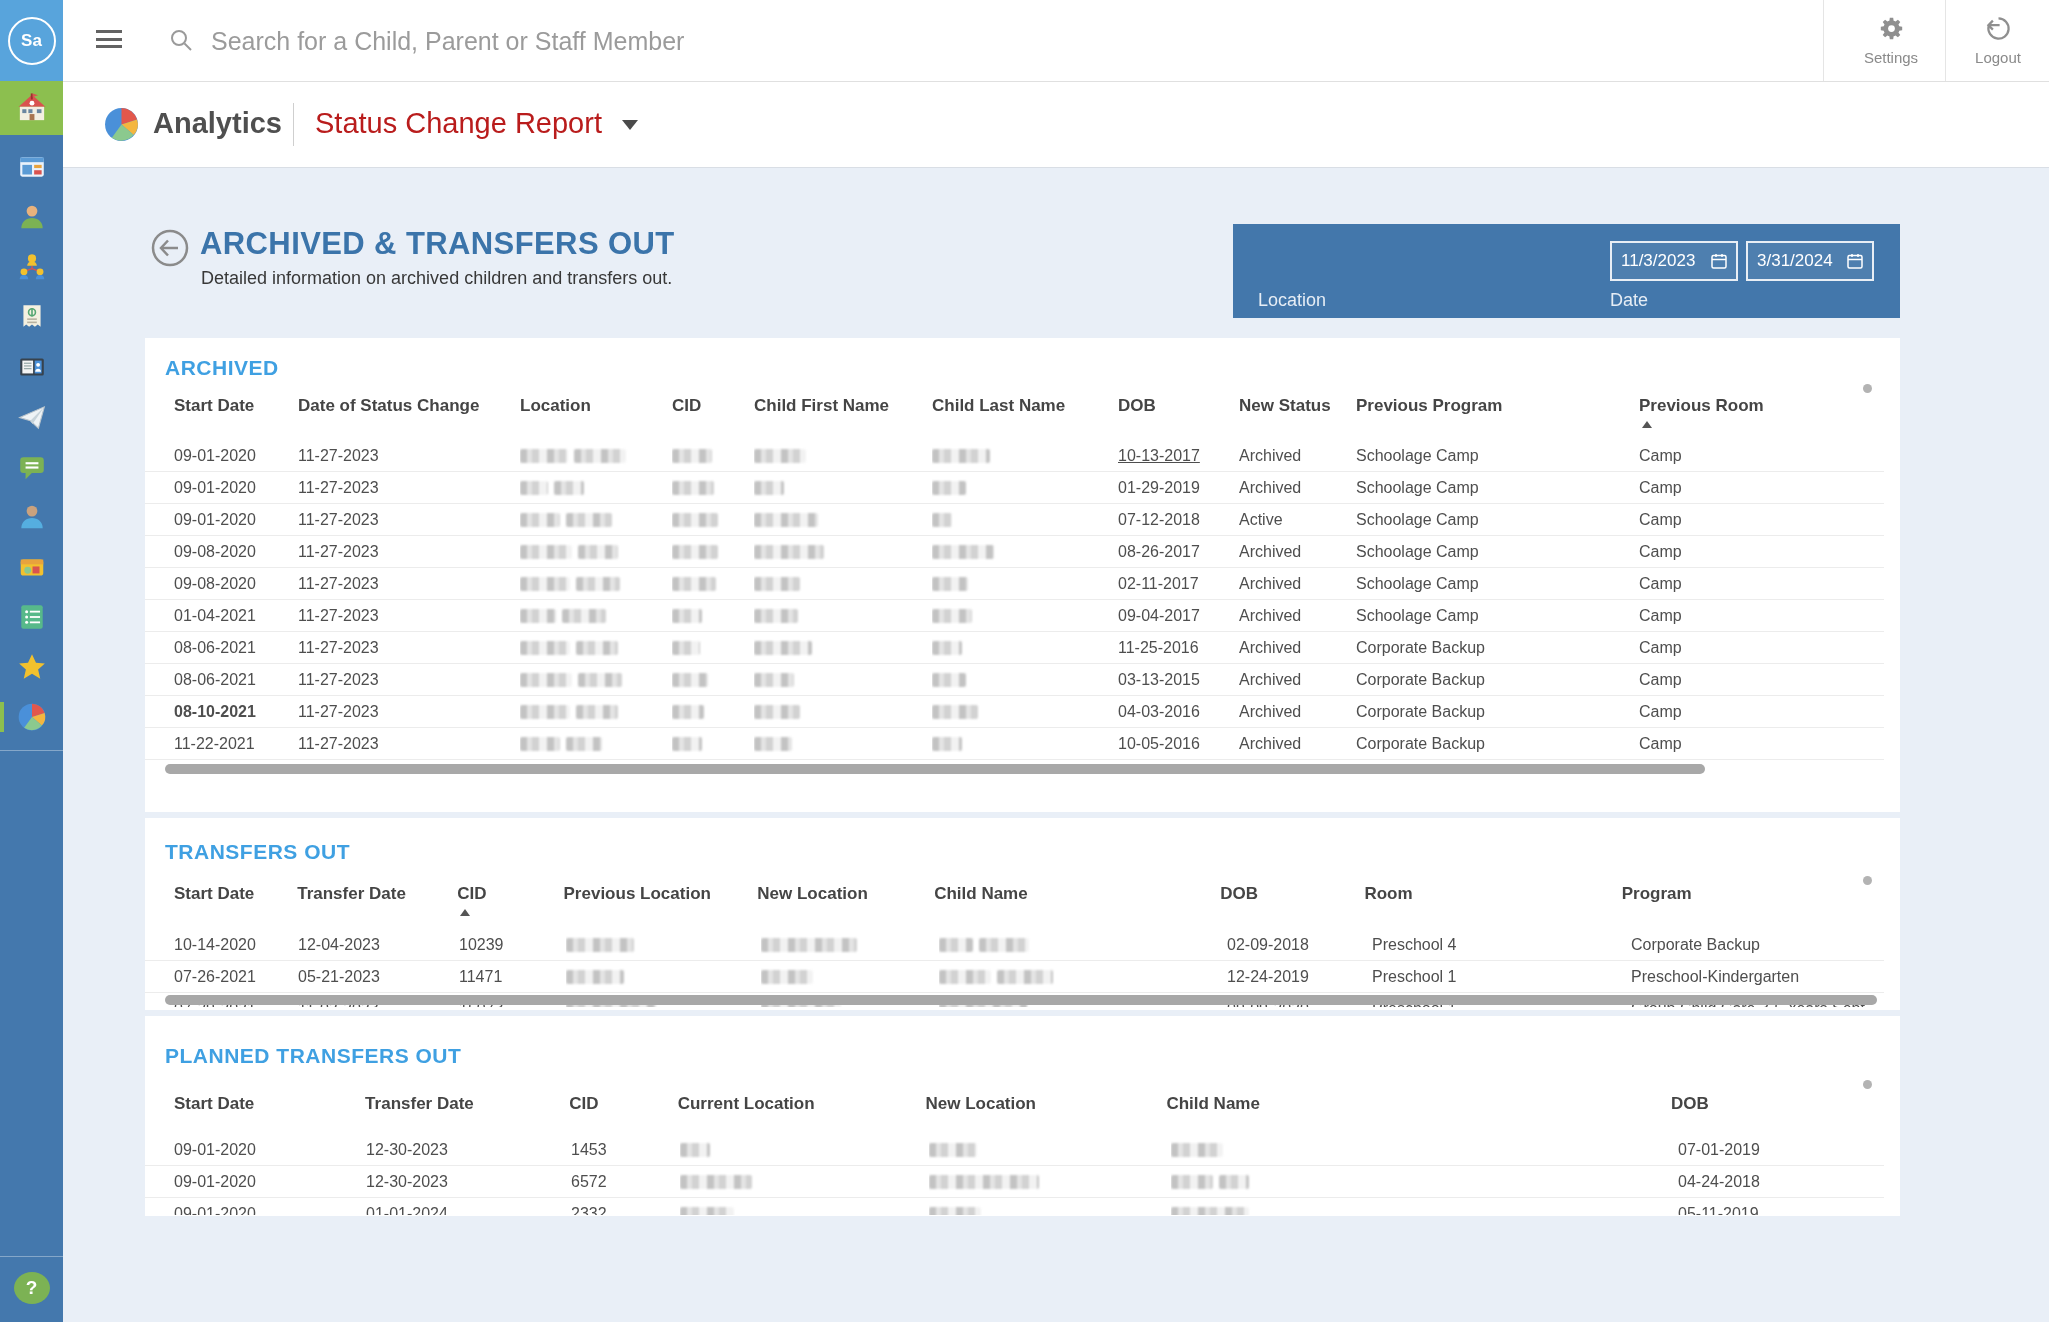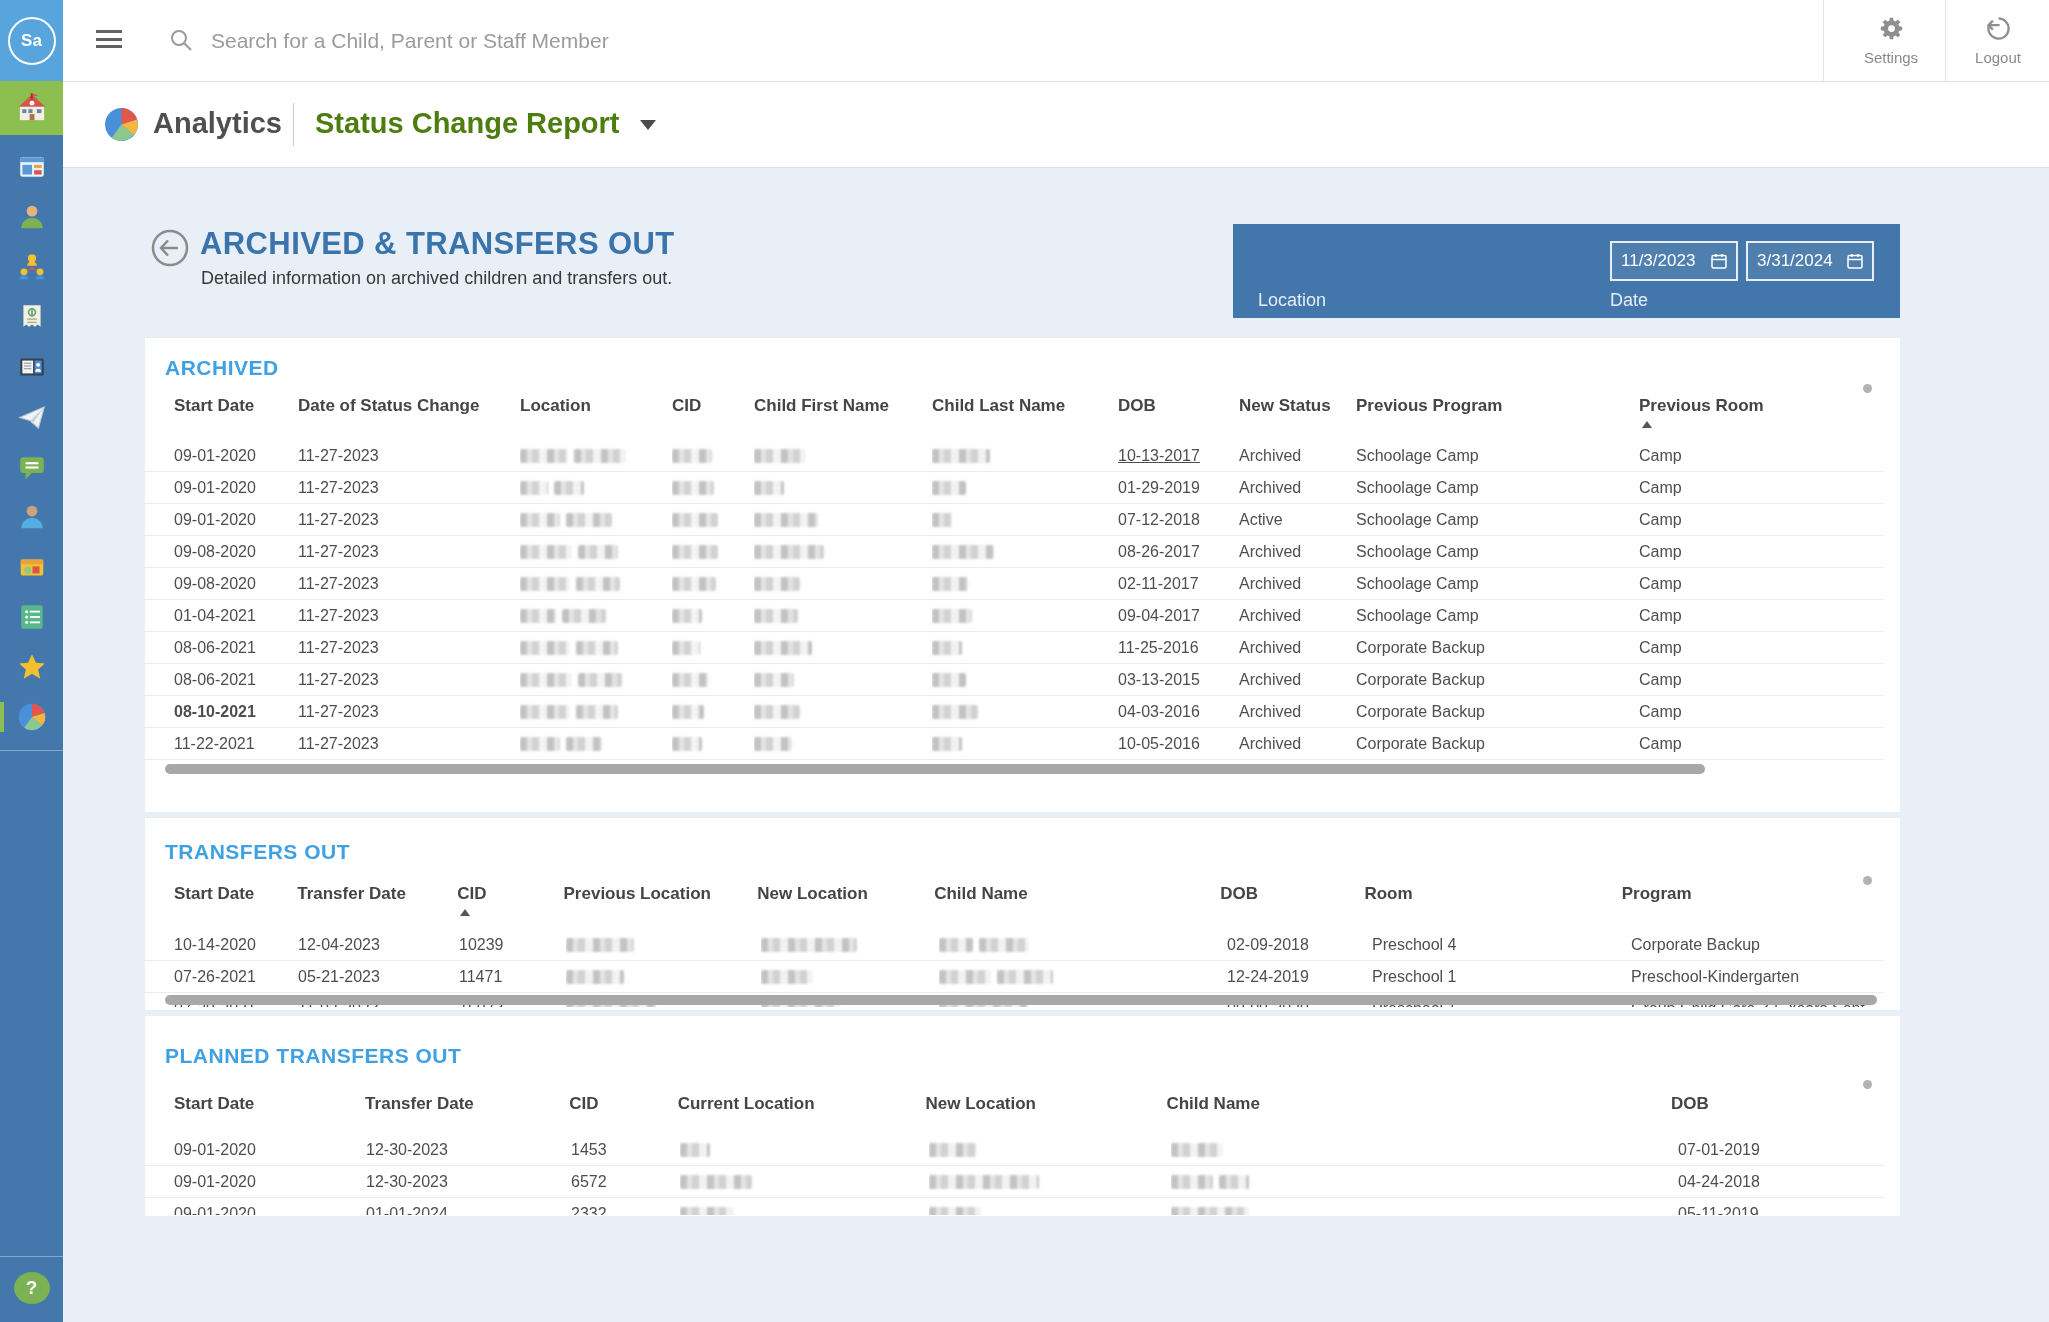--- a/index.html
+++ b/index.html
@@ -23,35 +23,35 @@
   .help-cell{position:absolute;top:1272px;left:0;width:63px;display:flex;justify-content:center;cursor:pointer;}
   .help-badge{width:36px;height:32px;background:#7cb254;border-radius:50%;color:#fff;font-weight:bold;
           font-size:19px;display:flex;align-items:center;justify-content:center;}
 
   
   .topbar{position:absolute;left:63px;top:0;right:0;height:81px;background:#fff;border-bottom:1px solid #e0e0e0;z-index:4;}
   .hamburger{position:absolute;left:33px;top:30px;width:26px;cursor:pointer;}
   .hamburger div{height:3px;background:#636363;margin-bottom:4.5px;}
   .search-icon{position:absolute;left:106px;top:28px;width:24px;height:24px;}
   .search-input{position:absolute;left:146px;top:18px;width:1100px;height:44px;border:none;outline:none;
-          font-size:21px;color:#ec4899;font-family:"Liberation Sans",sans-serif;background:transparent;}
+          font-size:25px;color:#ec4899;font-family:"Liberation Sans",sans-serif;background:transparent;}
   .search-input::placeholder{color:#9b9b9b;}
   .topcell{position:absolute;top:0;height:81px;border-left:1px solid #e5e5e5;display:flex;flex-direction:column;
           align-items:center;justify-content:center;gap:4px;color:#8a8a8a;font-size:15px;cursor:pointer;}
   .topcell svg{width:27px;height:27px;}
   .cell-settings{left:1747px;width:134px;margin-left:13px;}
   .cell-logout{left:1882px;width:104px;}
 
   
   .appheader{position:absolute;left:63px;top:81px;right:0;height:86px;background:#fff;border-bottom:1px solid #d9dee5;z-index:3;}
   .pie-badge{position:absolute;left:40px;top:25px;width:37px;height:37px;}
   .pie-badge svg{width:37px;height:37px;}
   .app-title{position:absolute;left:90px;top:26px;font-size:29px;font-weight:bold;color:#4f4f4f;}
   .vdiv{position:absolute;left:230px;top:22px;width:1px;height:43px;background:#cfcfcf;}
-  .report-title{position:absolute;left:252px;top:26px;font-size:29px;font-weight:bold;color:#4d7c0f;cursor:pointer;}
+  .report-title{position:absolute;left:252px;top:26px;font-size:29px;font-weight:normal;color:#b91c1c;cursor:pointer;}
   .caret{display:inline-block;width:0;height:0;border-left:8px solid transparent;border-right:8px solid transparent;
           border-top:10px solid #4a4a4a;margin-left:12px;vertical-align:middle;}
 
   
   .back-btn{position:absolute;left:150px;top:228px;width:40px;height:40px;cursor:pointer;}
   .page-title{position:absolute;left:200px;top:226px;font-size:31px;font-weight:bold;color:#3b74aa;letter-spacing:.4px;}
   .page-subtitle{position:absolute;left:201px;top:268px;font-size:18px;color:#383838;}
 
   
   .filter-panel{position:absolute;left:1233px;top:224px;width:667px;height:94px;background:#4377ab;}

